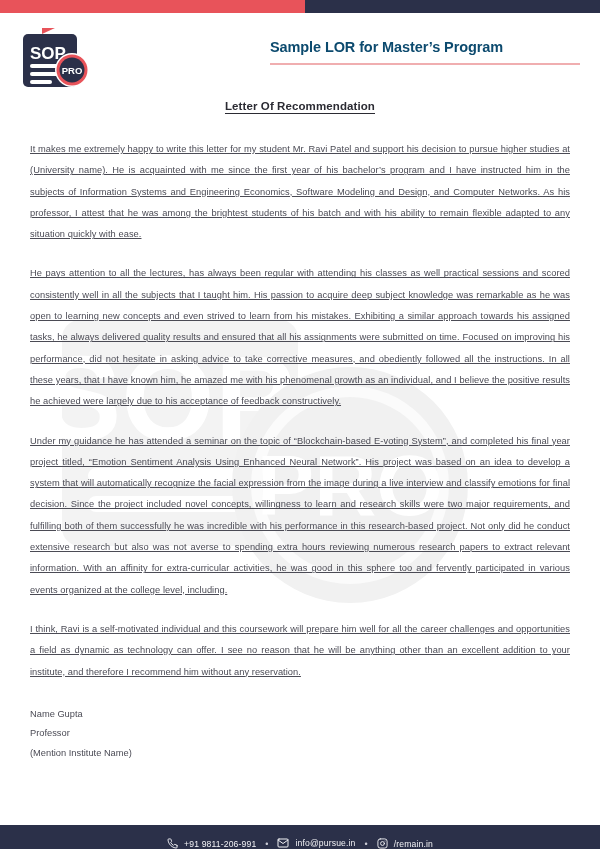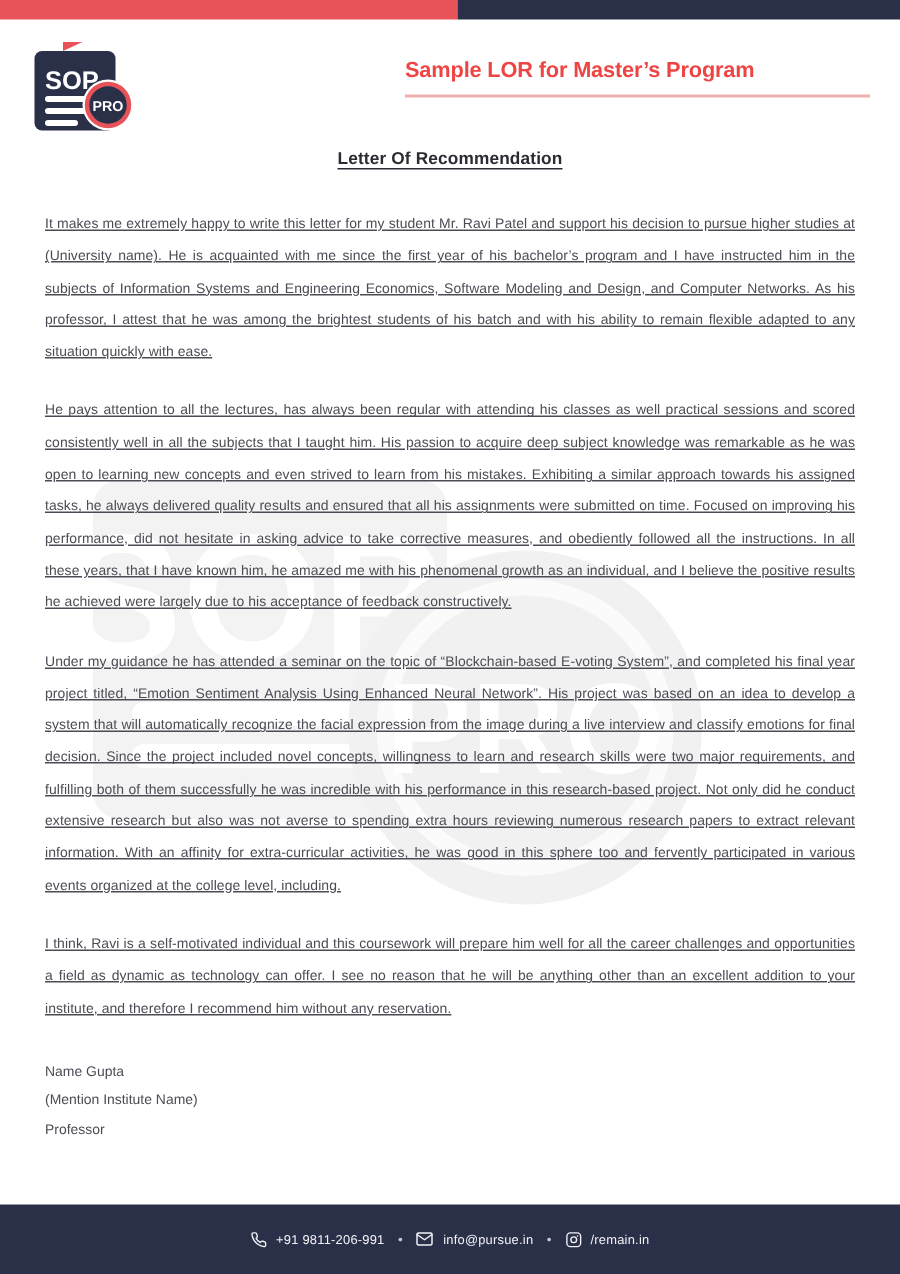--- a/index.html
+++ b/index.html
@@ -61,21 +61,21 @@
   }
   .title-wrap {
     position: absolute;
     left: 270px;
     top: 26px;
     width: 310px;
   }
   .doc-title {
     font-size: 14.5px;
     font-weight: bold;
-    color: #ef4444;
+    color: #0c4a6e;
     letter-spacing: -0.1px;
     white-space: nowrap;
   }
   .title-rule {
     margin-top: 8px;
     width: 310px;
     height: 1.5px;
     background: #f0aeb0;
   }
 
@@ -115,24 +115,24 @@
     font-size: 9.3px;
     line-height: 19.5px;
     color: #4b4b55;
   }
 
   
   .footer {
     position: absolute;
     bottom: 0; left: 0;
     width: 600px;
-    height: 46px;
+    height: 24px;
     background: #2b3049;
     display: flex;
-    align-items: center;
+    align-items: flex-end;
     justify-content: center;
     gap: 9px;
     z-index: 3;
   }
   .f-item {
     display: flex;
     align-items: center;
     gap: 6px;
     color: #f2f2f5;
     font-size: 8.6px;
@@ -196,22 +196,22 @@
 
     <div class="letter-heading">Letter Of Recommendation</div>
 
     <p class="para">It makes me extremely happy to write this letter for my student Mr. Ravi Patel and support his decision to pursue higher studies at (University name). He is acquainted with me since the first year of his bachelor’s program and I have instructed him in the subjects of Information Systems and Engineering Economics, Software Modeling and Design, and Computer Networks.  As his professor, I attest that he was among the brightest students of his batch and with his ability to remain flexible adapted to any situation quickly with ease.</p>
     <p class="para">He pays attention to all the lectures, has always been regular with attending his classes as well practical sessions and scored consistently well in all the subjects that I taught him. His passion to acquire deep subject knowledge was remarkable as he was open to learning new concepts and even strived to learn from his mistakes. Exhibiting a similar approach towards his assigned tasks, he always delivered quality results and ensured that all his assignments were submitted on time. Focused on improving his performance, did not hesitate in asking advice to take corrective measures, and obediently followed all the instructions. In all these years, that I have known him, he amazed me with his phenomenal growth as an individual, and I believe the positive results he achieved were largely due to his acceptance of feedback constructively.</p>
     <p class="para">Under my guidance he has attended a seminar on the topic of “Blockchain-based E-voting System”, and completed his final year project titled, “Emotion Sentiment Analysis Using Enhanced Neural Network”. His project was based on an idea to develop a system that will automatically recognize the facial expression from the image during a live interview and classify emotions for final decision. Since the project included novel concepts, willingness to learn and research skills were two major requirements, and fulfilling both of them successfully he was incredible with his performance in this research-based project. Not only did he conduct extensive research but also was not averse to spending extra hours reviewing numerous research papers to extract relevant information. With an affinity for extra-curricular activities, he was good in this sphere too and fervently participated in various events organized at the college level, including.</p>
     <p class="para">I think, Ravi is a self-motivated individual and this coursework will prepare him well for all the career challenges and opportunities a field as dynamic as technology can offer. I see no reason that he will be anything other than an excellent addition to your institute, and therefore I recommend him without any reservation.</p>
 
     <div class="signature">
       <div class="sig-line">Name Gupta</div>
+      <div class="sig-line">Professor</div>
       <div class="sig-line">(Mention Institute Name)</div>
-      <div class="sig-line">Professor</div>
     </div>
 
   </div>
 
   <div class="footer">
 
     <div class="f-item">
       <span class="f-icon">
         <svg width="11" height="11" viewBox="0 0 24 24" fill="none" stroke="#f2f2f5" stroke-width="2" stroke-linecap="round" stroke-linejoin="round">
           <path d="M22 16.92v3a2 2 0 0 1-2.18 2 19.79 19.79 0 0 1-8.63-3.07 19.5 19.5 0 0 1-6-6

